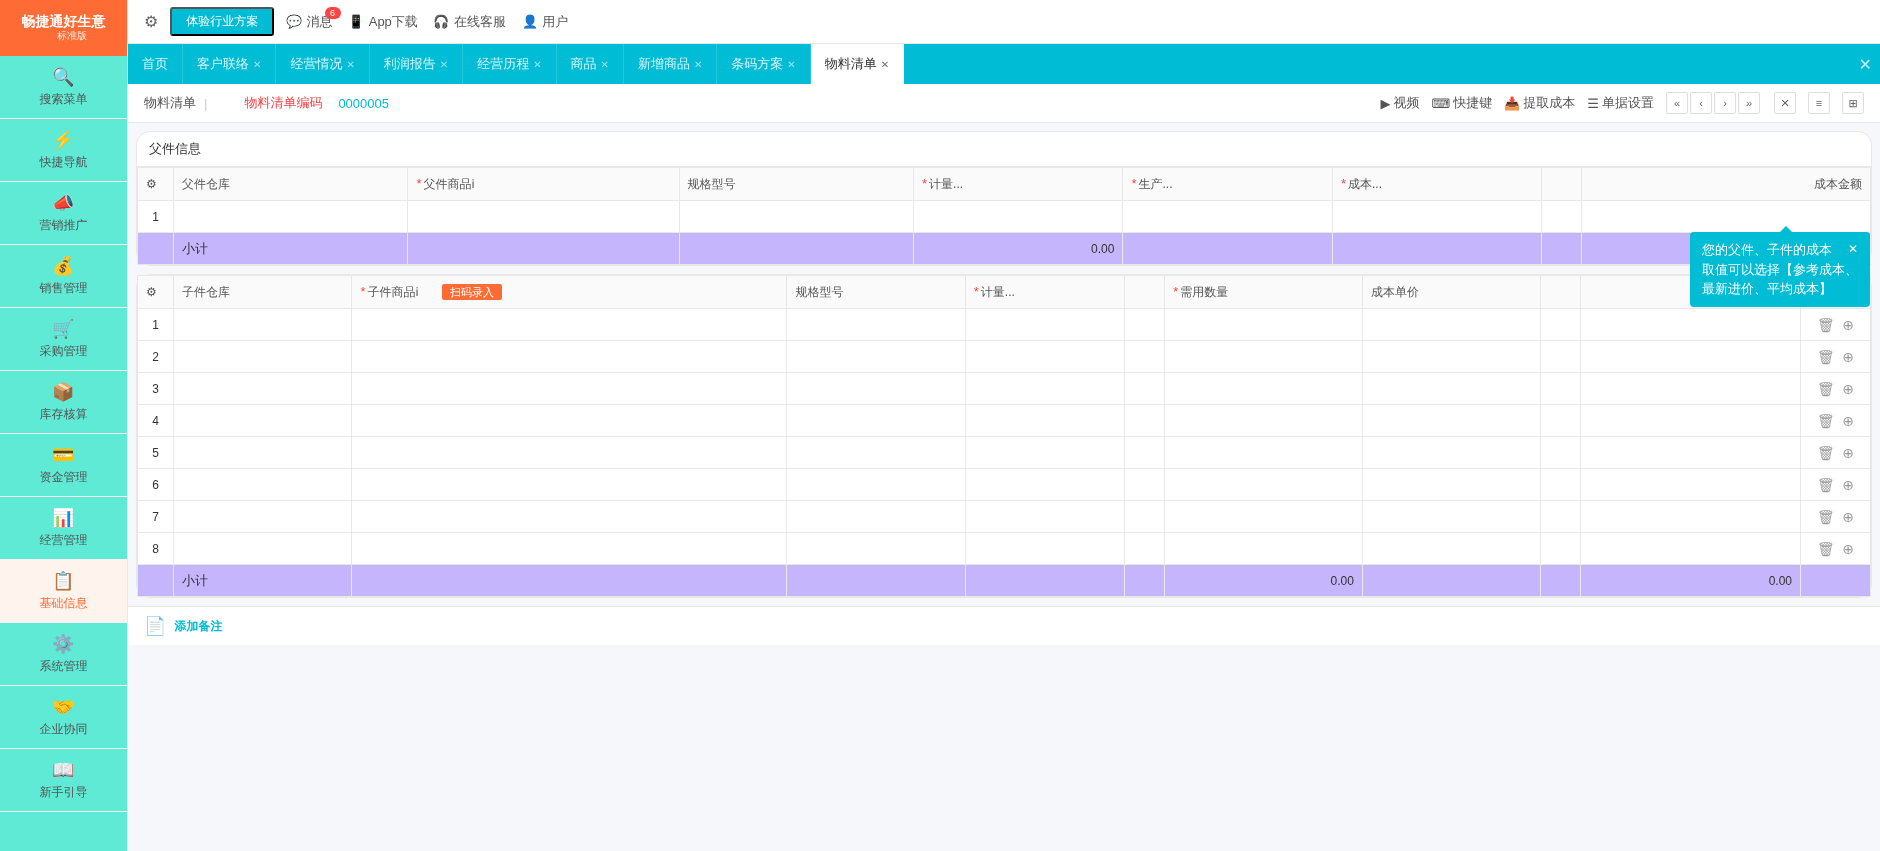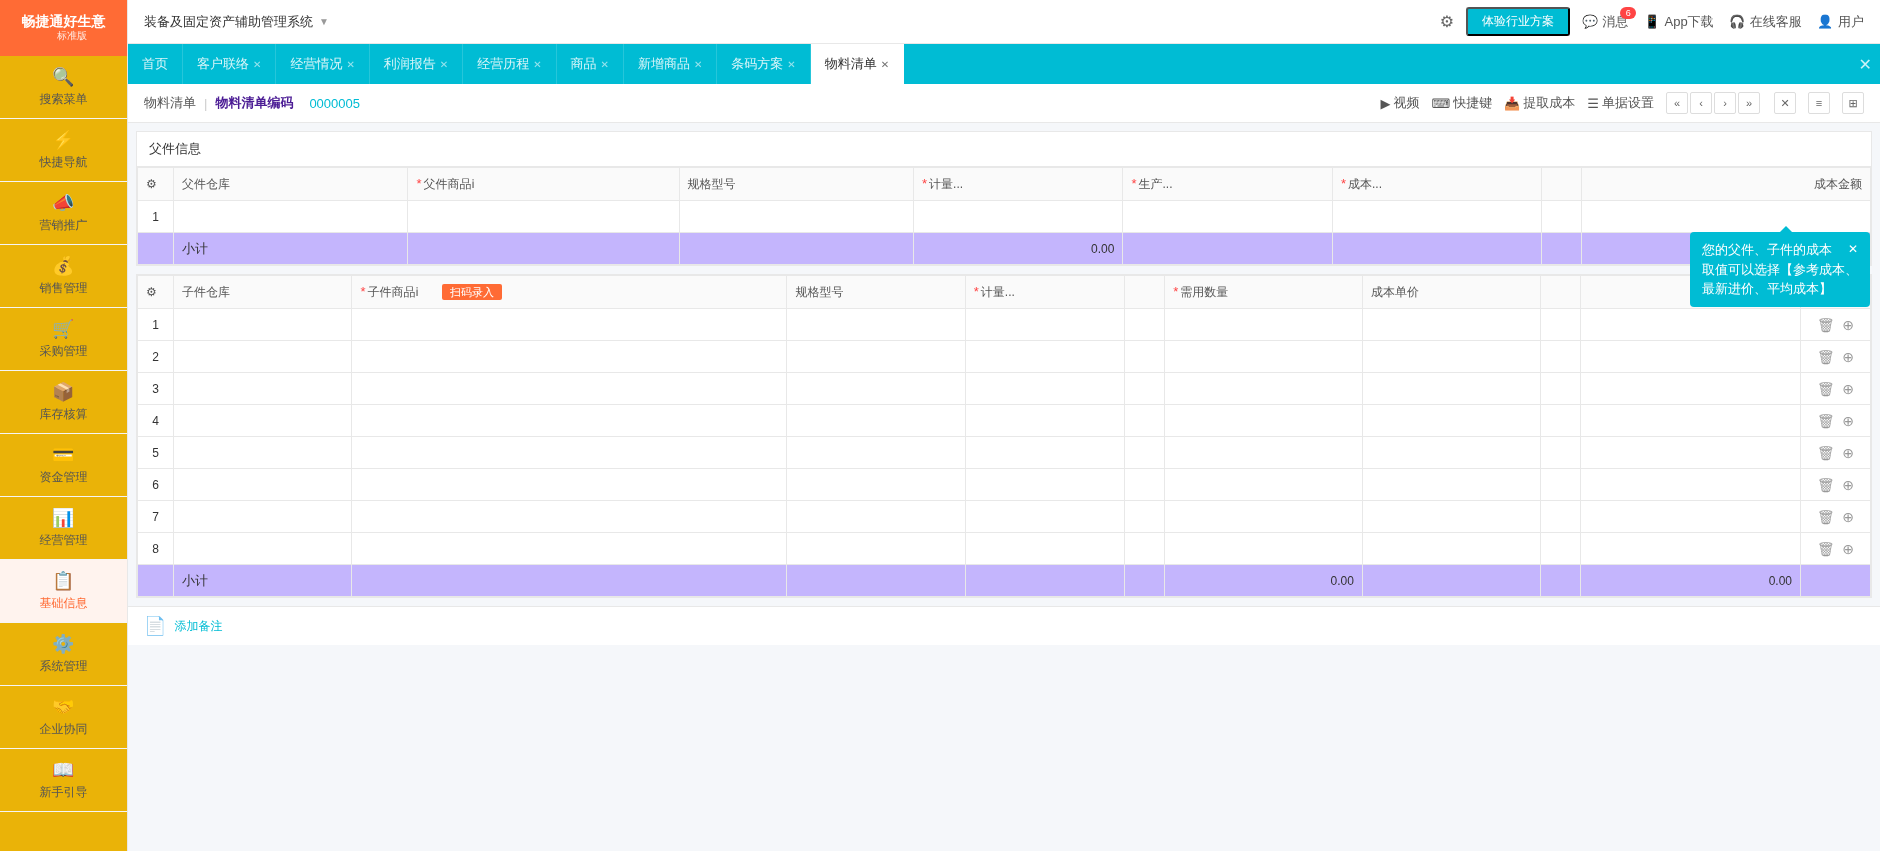--- a/index.html
+++ b/index.html
@@ -1,21 +1,21 @@
 <!DOCTYPE html>
 <html><head>
   <meta charset="utf-8">
   <style>
     * { box-sizing: border-box; margin: 0; padding: 0; font-family: 'Microsoft YaHei', Arial, sans-serif; font-size: 13px; }
     body { display: flex; height: 851px; overflow: hidden; background: #f0f2f5; }
 
     
     .sidebar {
       width: 128px;
-      background: #eab308;
+      background: #5eead4;
       display: flex;
       flex-direction: column;
       border-right: 1px solid #e8e8e8;
       flex-shrink: 0;
     }
     .sidebar-logo {
       height: 56px;
       background: #ff6b35;
       display: flex;
       align-items: center;
@@ -152,21 +152,21 @@
     
     .page-header {
       background: #fff;
       padding: 8px 16px;
       display: flex;
       align-items: center;
       gap: 8px;
       border-bottom: 1px solid #e8e8e8;
     }
     .breadcrumb-item { color: #555; font-size: 13px; cursor: pointer; }
-    .breadcrumb-item.active { color: #4c1d95; font-weight: 700; }
+    .breadcrumb-item.active { color: #ef4444; font-weight: 400; margin-left: 29px; }
     .breadcrumb-sep { color: #ccc; }
     .doc-number { color: #00bcd4; font-size: 13px; margin-left: 8px; }
 
     
     .toolbar {
       display: flex;
       align-items: center;
       gap: 12px;
       margin-left: auto;
     }
@@ -177,21 +177,21 @@
       color: #555;
       cursor: pointer;
       font-size: 12px;
     }
 
     
     .section {
       background: #fff;
       margin: 8px;
       border: 1px solid #e8e8e8;
-      border-radius: 0;
+      border-radius: 14px;
     }
     .section-title {
       padding: 8px 12px;
       font-size: 13px;
       font-weight: 500;
       color: #333;
       border-bottom: 1px solid #e8e8e8;
     }
 
     
@@ -378,24 +378,20 @@
     <div class="sidebar-item">
       <span class="icon">📖</span>
       <span class="label">新手引导</span>
     </div>
   </div>
 </div>
 
 <div class="main">
 
   <div class="topbar">
-    <div class="topbar-system">
-      <span class="sys-name">装备及固定资产辅助管理系统</span>
-      <span class="arrow-down">▼</span>
-    </div>
     <span class="topbar-gear">⚙</span>
     <button class="topbar-trial">体验行业方案</button>
     <div class="topbar-actions">
       <div class="topbar-action-item">
         <span>💬</span>
         <span>消息</span>
         <span class="badge">6</span>
       </div>
       <div class="topbar-action-item">
         <span>📱</span>
@@ -698,16 +694,16 @@
             <td></td>
             <td class="amount-cell">0.00</td>
             <td></td>
           </tr>
         </tbody>
       </table>
     </div>
 
     <div class="bottom-bar">
       <span class="bottom-icon">📄</span>
-      <span style="color:#00bcd4;font-size:12px;cursor:pointer;">添加备注</span>
+      <span style="color:#00bcd4;font-size:12px;cursor:pointer;font-weight:bold;">添加备注</span>
     </div>
   </div>
 </div>
 
 </body></html>

